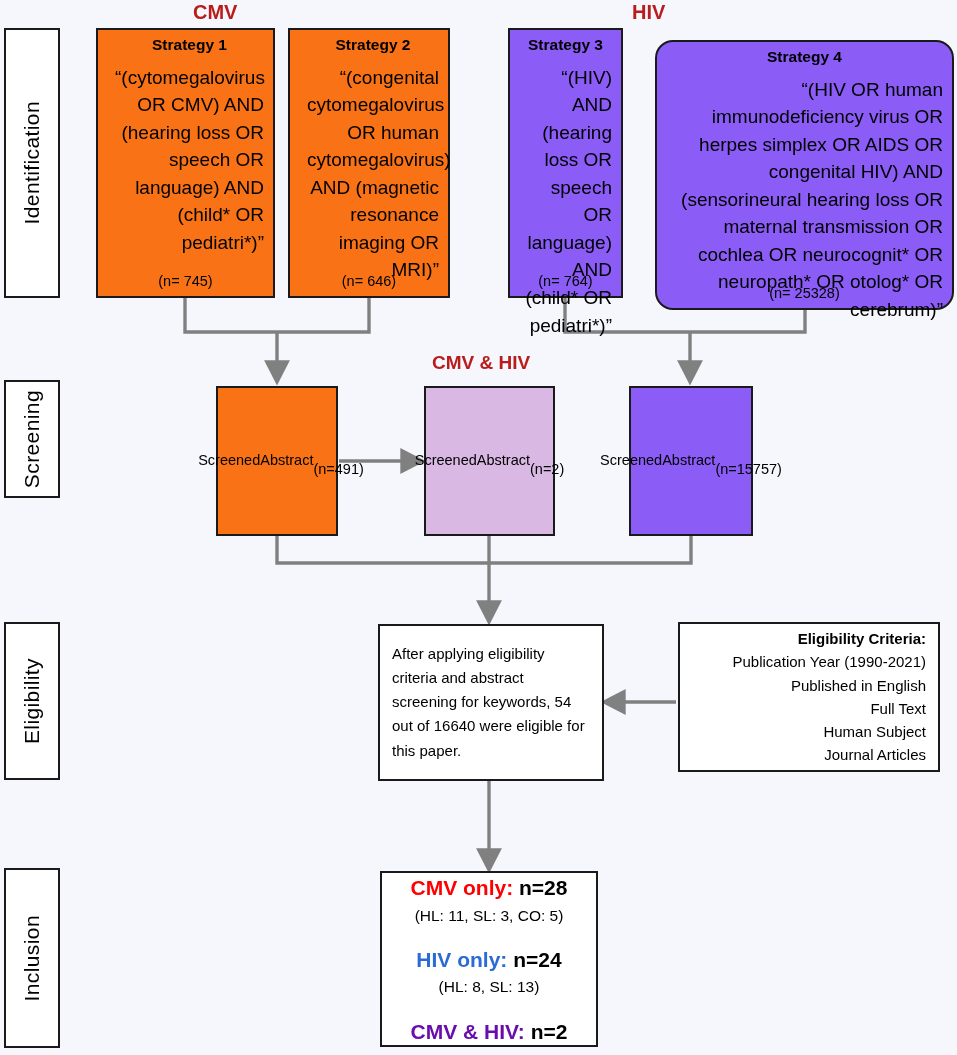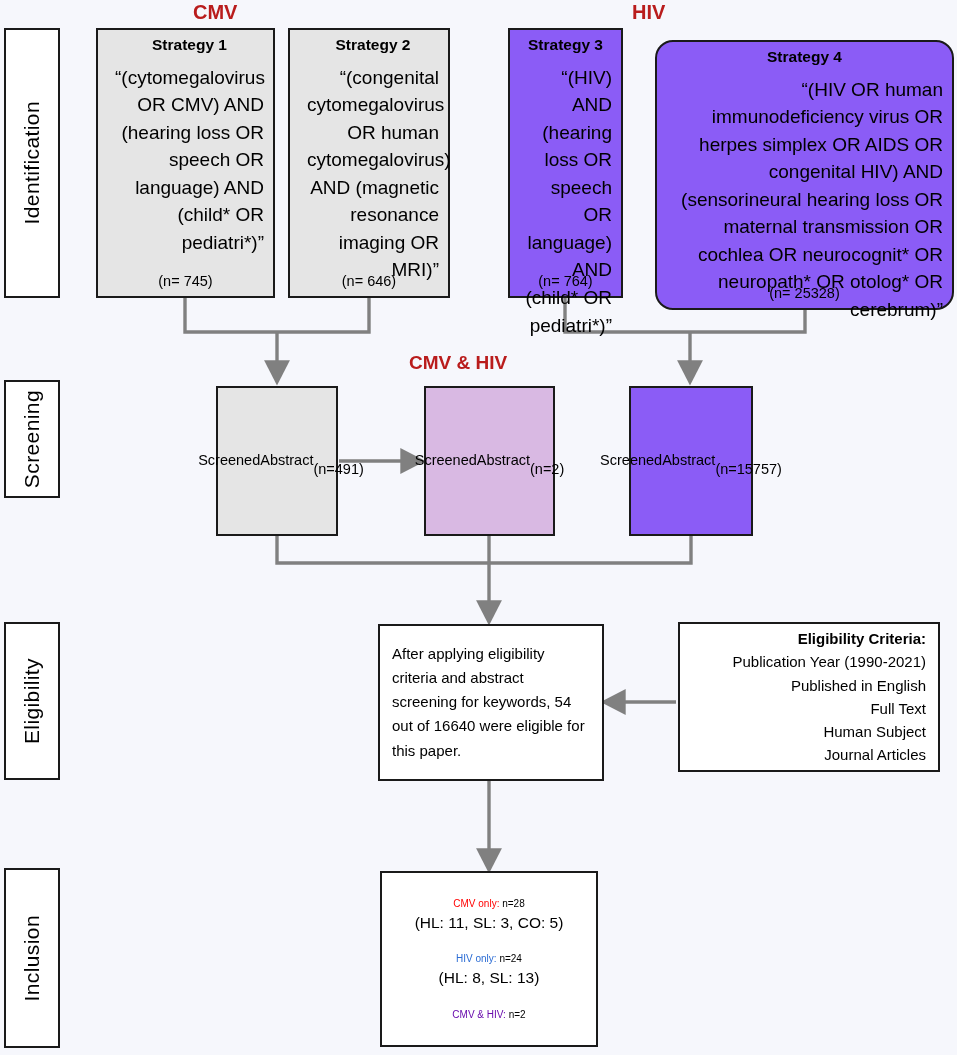--- a/index.html
+++ b/index.html
@@ -46,21 +46,21 @@
   }
 
   
   .fbox {
     position: absolute;
     box-sizing: border-box;
     border: 2px solid #1a1a1a;
     padding: 6px 9px;
     color: #000000;
   }
-  .fbox.pink  { background: #e5e5e5; padding-left: 17px; }
+  .fbox.pink  { background: #f97316; padding-left: 17px; }
   .fbox.blue  { background: #8b5cf6; }
   .fbox.purple{ background: #d9b9e3; }
   .fbox.white { background: #ffffff; }
 
   .box-title {
     font-size: 15.5px;
     font-weight: bold;
     text-align: center;
     margin-bottom: 9px;
     line-height: 1.2;
@@ -131,21 +131,21 @@
 
   
   .incl-inner {
     position: absolute;
     left: 6px;
     right: 6px;
     top: 50%;
     transform: translateY(-50%);
     text-align: center;
   }
-  .incl-main { font-size: 10px; font-weight: normal; line-height: 1.5; }
+  .incl-main { font-size: 21px; font-weight: bold; line-height: 1.5; }
   .incl-sub  { font-size: 15.5px; line-height: 1.5; margin-bottom: 17px; }
   .incl-sub:last-child { margin-bottom: 0; }
   .incl-last { margin-bottom: 0 !important; }
 
   
   #wires {
     position: absolute;
     left: 0; top: 0;
     width: 957px; height: 1055px;
     pointer-events: none;
@@ -191,21 +191,21 @@
   </div>
   <div class="stage-box" style="left:4px; top:622px; width:56px; height:158px;">
     <span class="stage-text">Eligibility</span>
   </div>
   <div class="stage-box" style="left:4px; top:868px; width:56px; height:180px;">
     <span class="stage-text">Inclusion</span>
   </div>
 
   <div class="group-title" style="left:193px; top:1px; width:160px;">CMV</div>
   <div class="group-title" style="left:632px; top:1px; width:160px;">HIV</div>
-  <div class="group-title" style="left:409px; top:352px; width:160px; font-size:19px;">CMV &amp; HIV</div>
+  <div class="group-title" style="left:432px; top:352px; width:160px; font-size:19px;">CMV &amp; HIV</div>
 
   <div class="fbox pink" style="left:96px; top:28px; width:179px; height:270px;">
     <div class="box-title">Strategy 1</div>
     <div class="box-body">“(cytomegalovirus OR CMV) AND (hearing loss OR speech OR language) AND (child* OR pediatri*)”</div>
     <div class="box-count">(n= 745)</div>
   </div>
 
   <div class="fbox pink" style="left:288px; top:28px; width:162px; height:270px;">
     <div class="box-title">Strategy 2</div>
     <div class="box-body">“(congenital cytomegalovirus OR human cytomegalovirus) AND (magnetic resonance imaging OR MRI)”</div>

